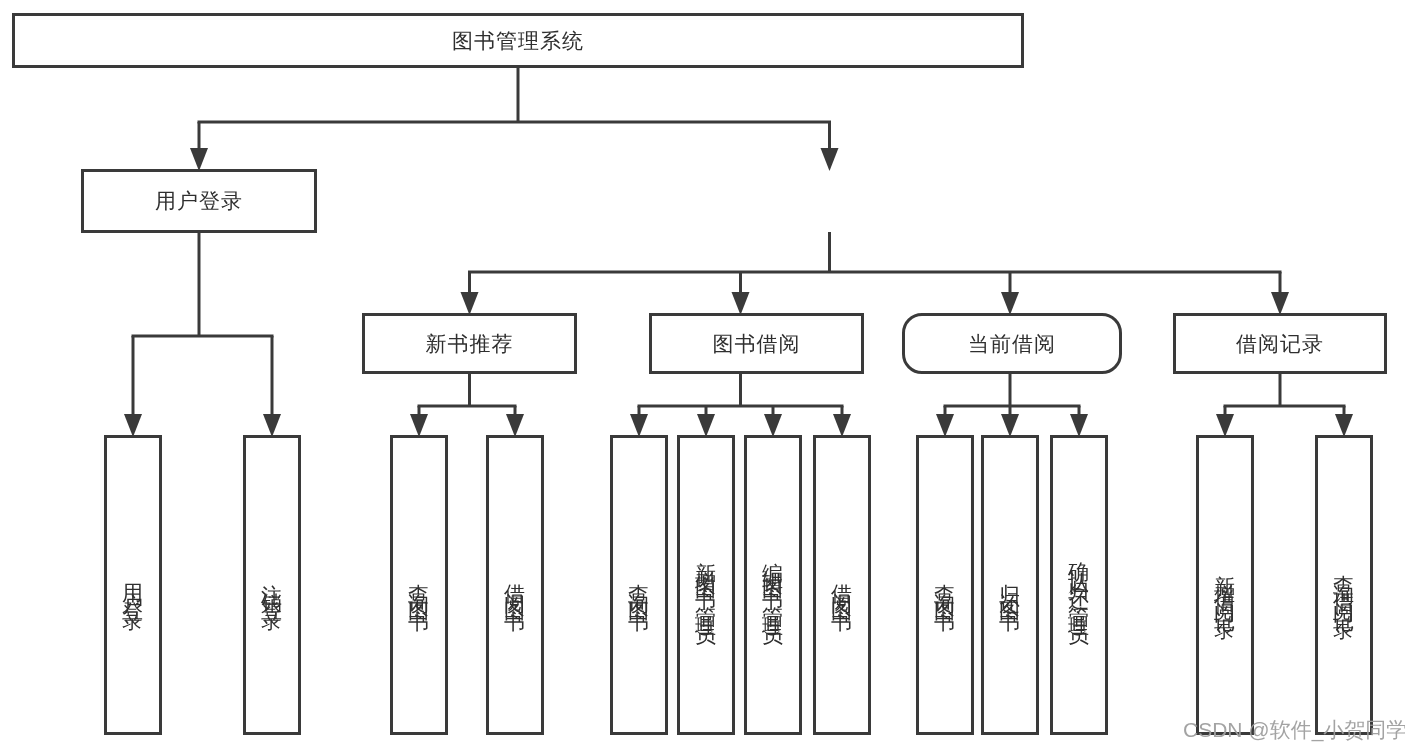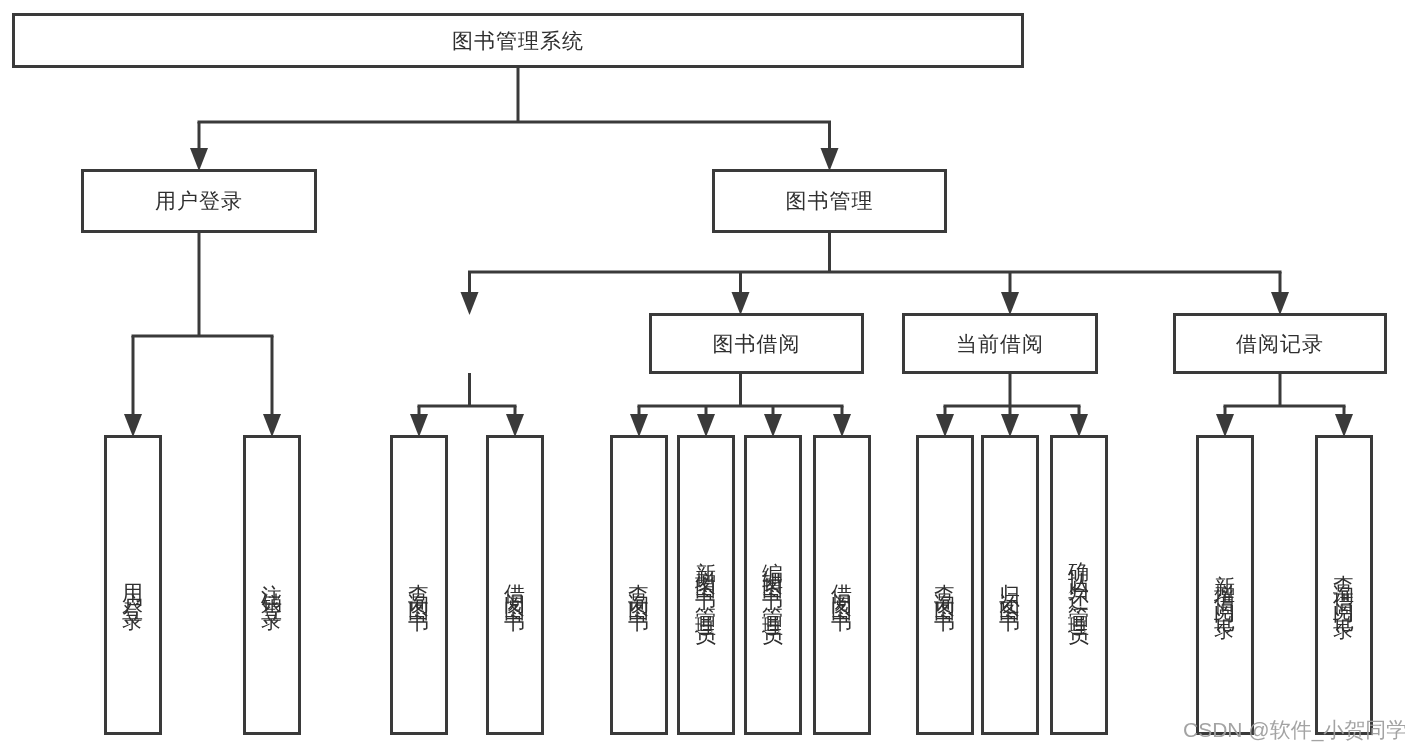--- a/index.html
+++ b/index.html
@@ -86,27 +86,27 @@
       <line x1="1344" y1="406" x2="1344" y2="419" stroke="#3a3a3a" stroke-width="3"></line>
       <polygon points="1335,414 1353,414 1344,437" fill="#3a3a3a"></polygon>
     </svg>
   <div id="nodes">
       <div class="box horiz" style="left: 12px; top: 13px; width: 1012px; height: 55px;">
         <span>图书管理系统</span>
       </div>
       <div class="box horiz" style="left: 81px; top: 169px; width: 236px; height: 64px;">
         <span>用户登录</span>
       </div>
-      <div class="box horiz" style="left: 712px; top: 169px; width: 235px; height: 64px;">
-        <span>图书管理</span>
+      <div class="box horiz" style="left: 362px; top: 313px; width: 215px; height: 61px;">
+        <span>新书推荐</span>
       </div>
       <div class="box horiz" style="left: 633px; top: 313px; width: 215px; height: 61px; margin-left: 16px;">
         <span>图书借阅</span>
       </div>
-      <div class="box horiz" style="left: 902px; top: 313px; width: 196px; height: 61px;">
+      <div class="box horiz" style="left: 902px; top: 313px; width: 220px; height: 61px; border-radius: 20px;">
         <span>当前借阅</span>
       </div>
       <div class="box horiz" style="left: 1173px; top: 313px; width: 214px; height: 61px;">
         <span>借阅记录</span>
       </div>
       <div class="box vert" style="left: 104px; top: 435px; width: 58px; height: 300px;">
         <span>用户登录</span>
       </div>
       <div class="box vert" style="left: 243px; top: 435px; width: 58px; height: 300px;">
         <span>注销登录</span>

